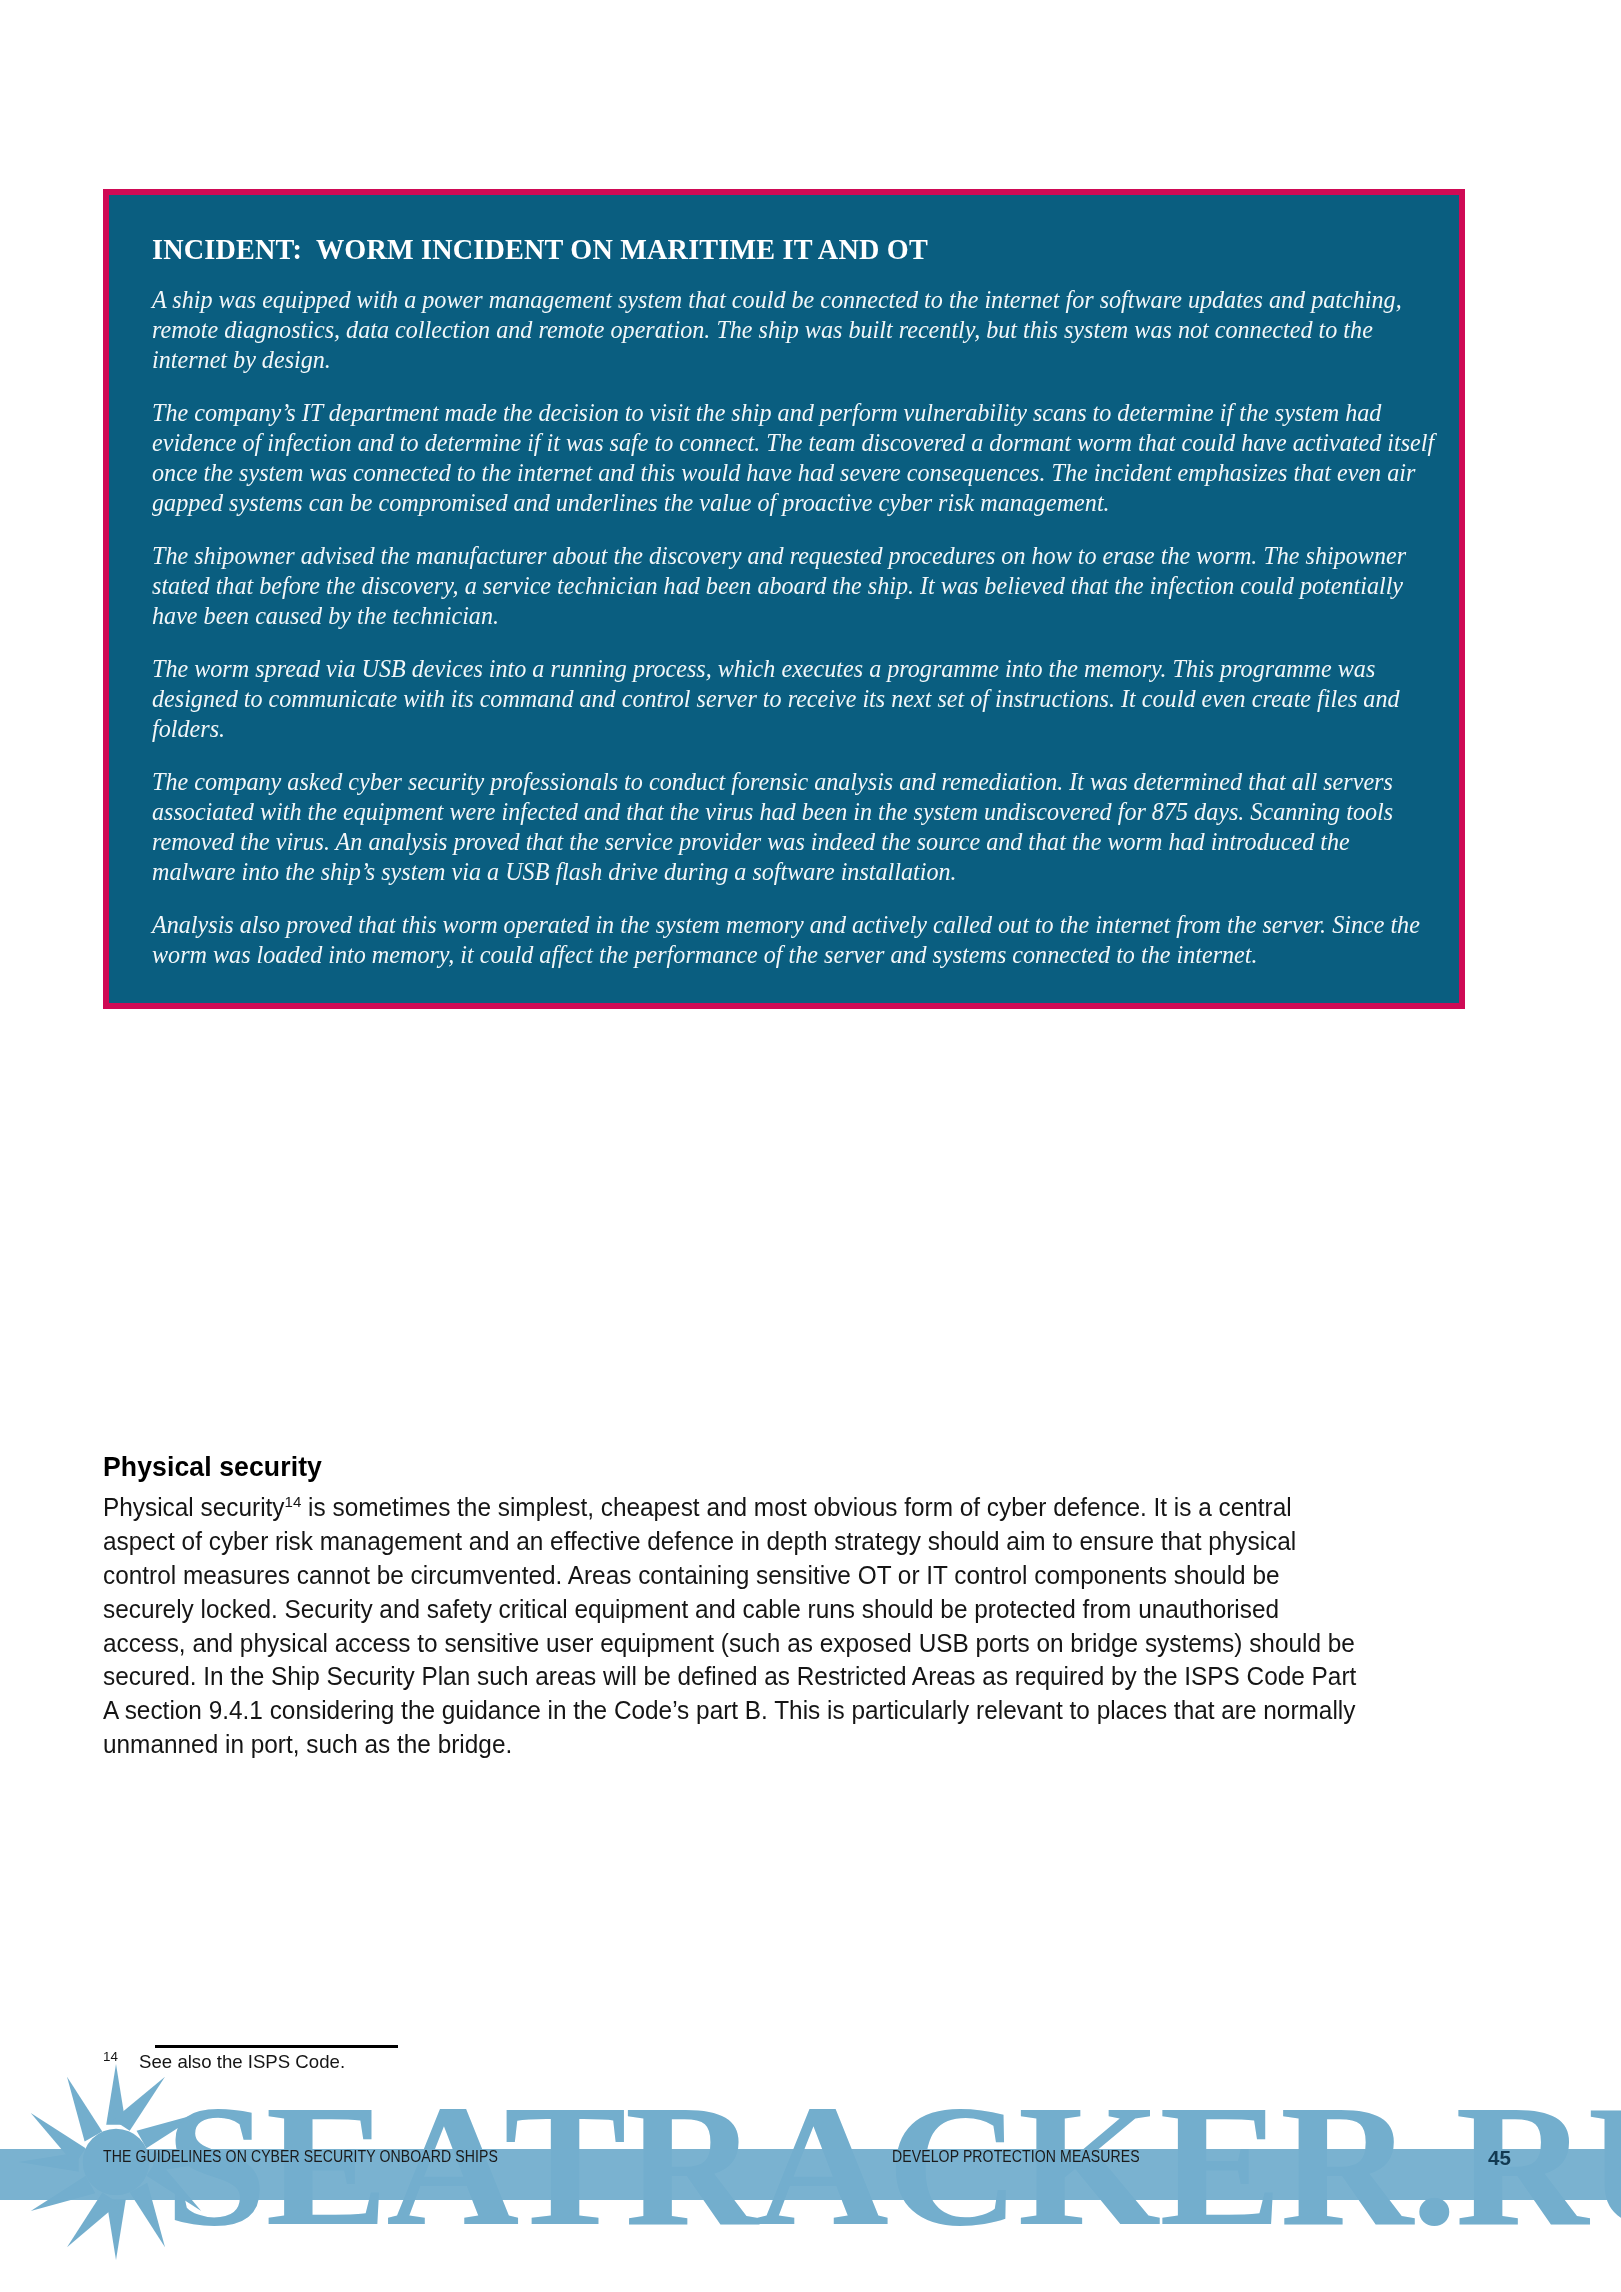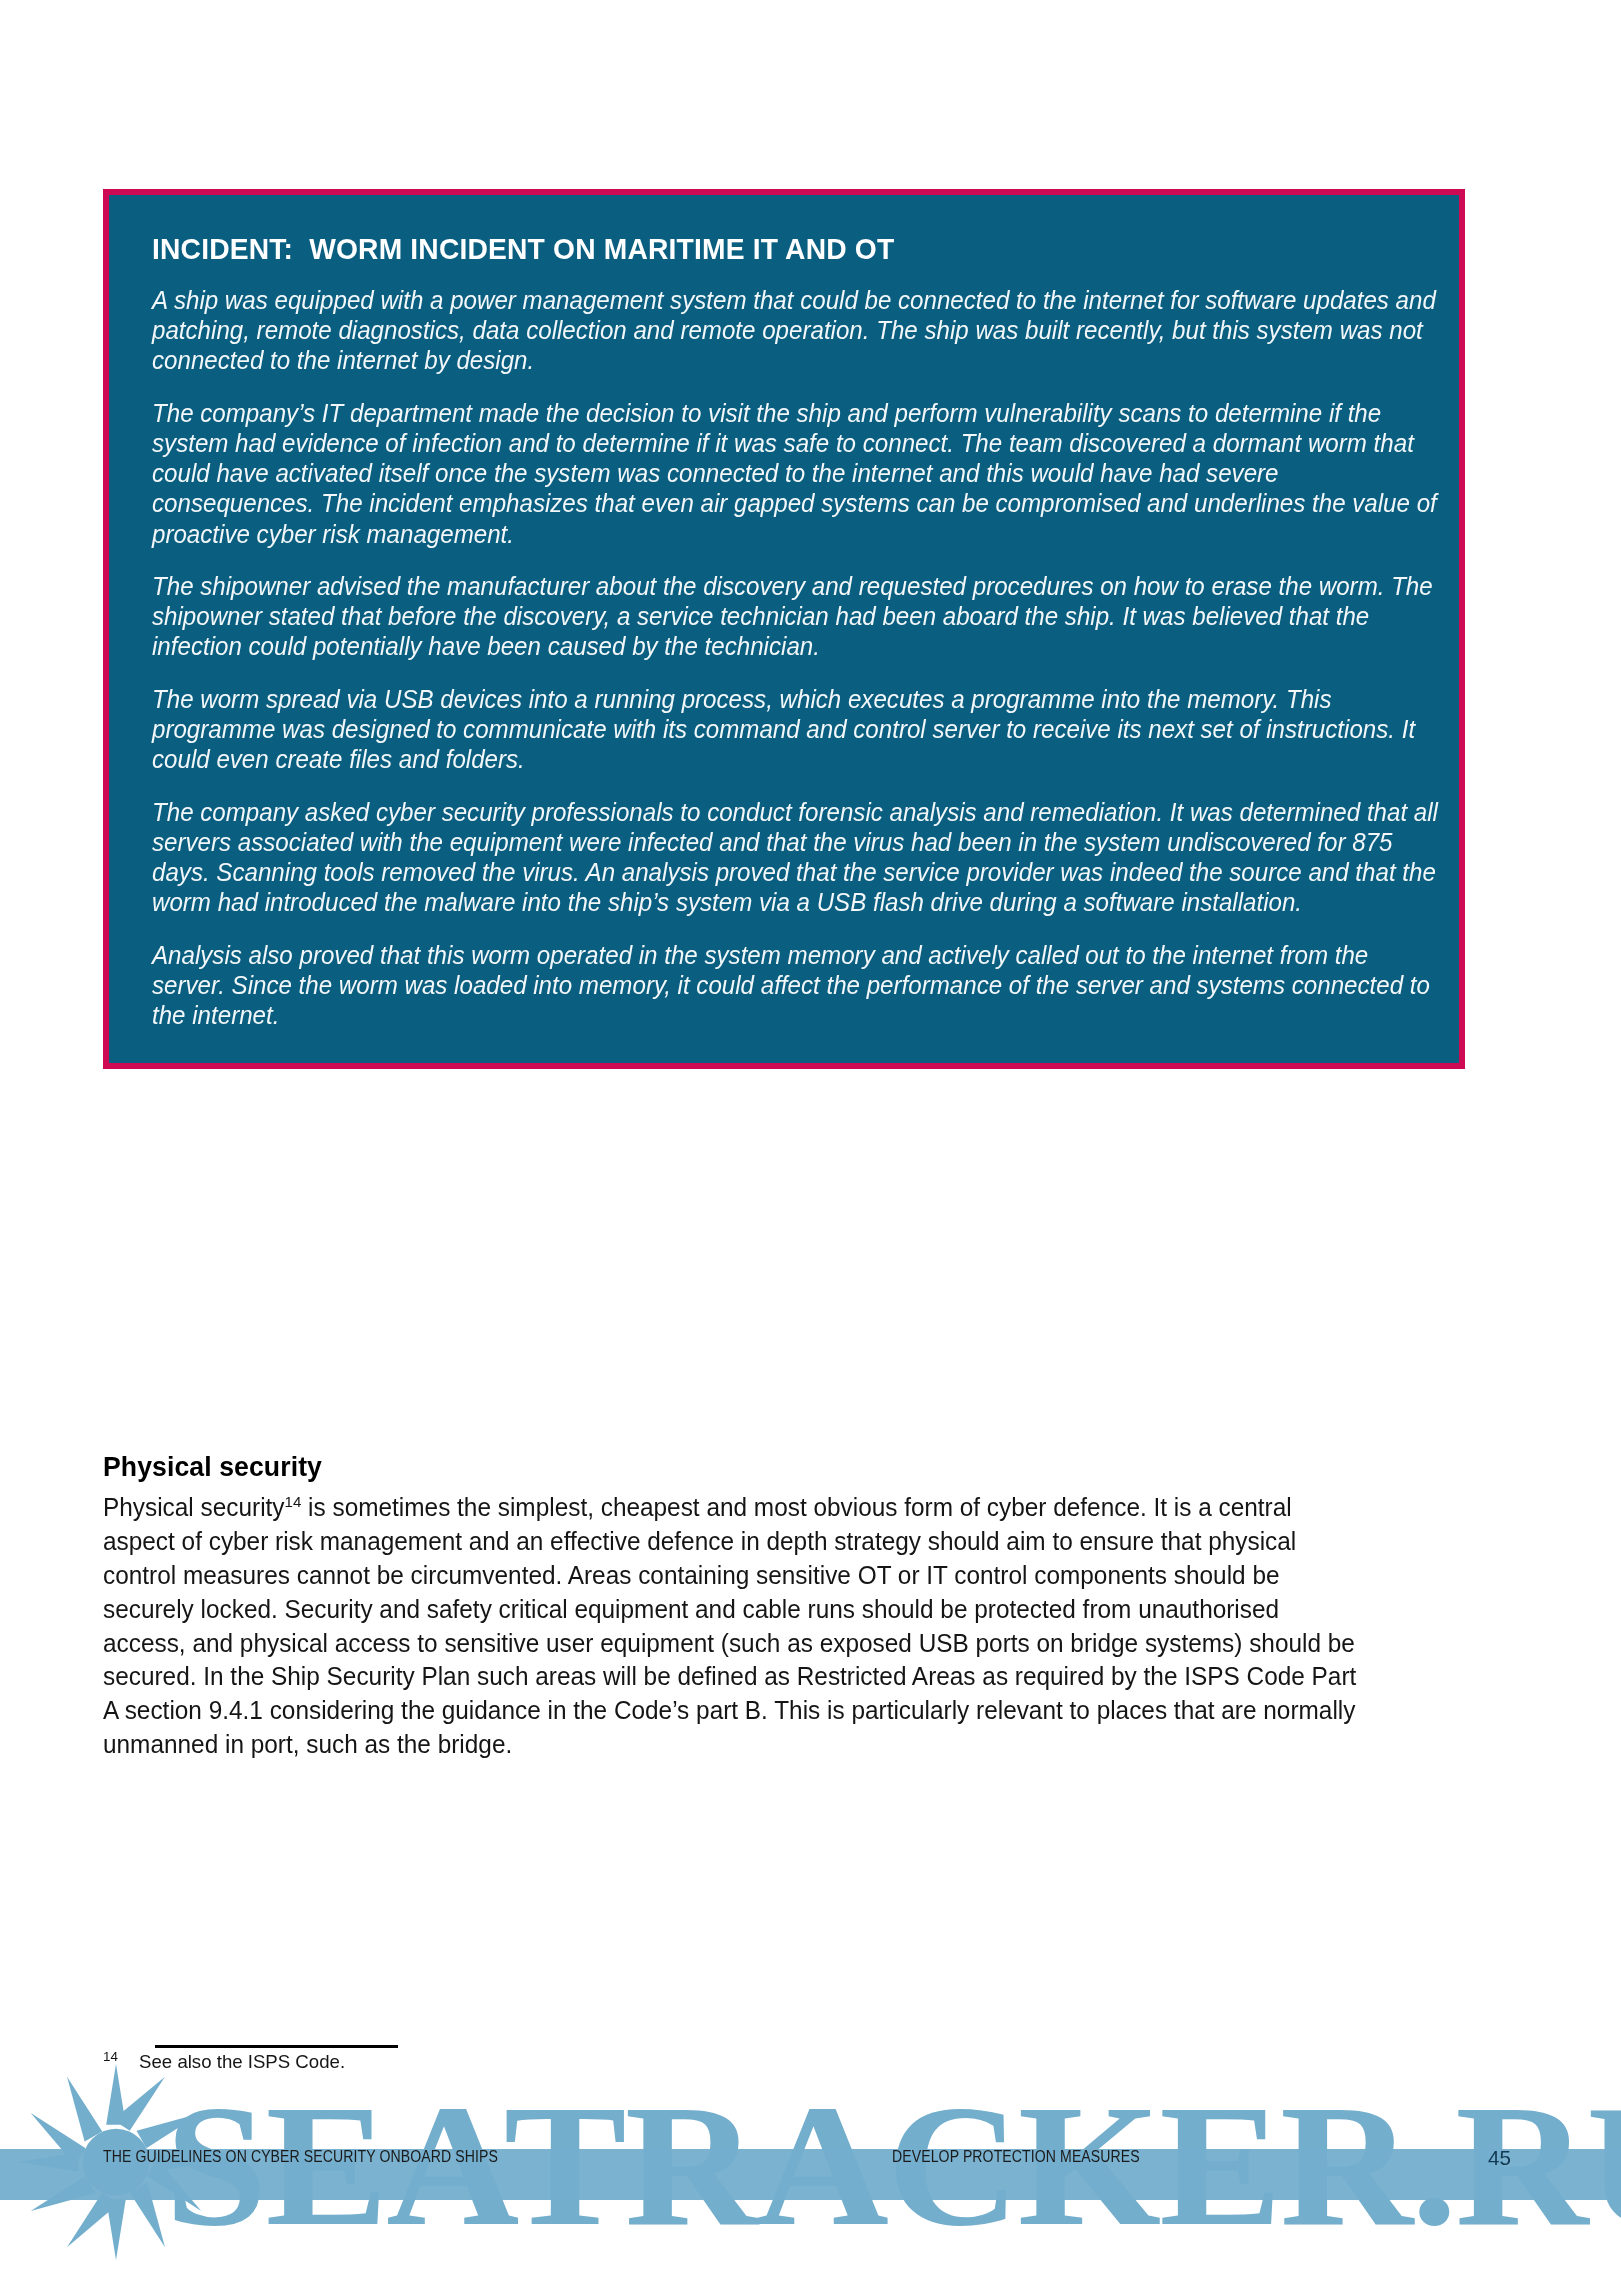--- a/index.html
+++ b/index.html
@@ -24,20 +24,21 @@
   
   .incident-box {
     position: absolute;
     left: 103px;
     top: 189px;
     width: 1362px;
     box-sizing: border-box;
     border: 6.9px solid #cf0a55;
     background: #0a5e80;
     padding: 37px 20px 33px 43px;
+    font-family: Liberation Serif, serif;
   }
   .incident-title {
     color: #ffffff;
     font-size: 30px;
     font-weight: bold;
     letter-spacing: 0.2px;
     line-height: 1.12;
     margin: 0 0 19.6px 0;
     font-stretch: condensed;
     transform: scaleX(0.94);
@@ -140,21 +141,21 @@
     transform: scaleX(0.88);
     transform-origin: left top;
     white-space: nowrap;
   }
   .footer-page {
     position: absolute;
     right: 106px;
     top: -2px;
     font-size: 20.6px;
     color: #123a52;
-    font-weight: 400;
+    font-weight: 700;
   }
 
   
   .watermark {
     position: absolute;
     left: 0;
     top: 2044px;
     width: 1621px;
     height: 249px;
     pointer-events: none;

